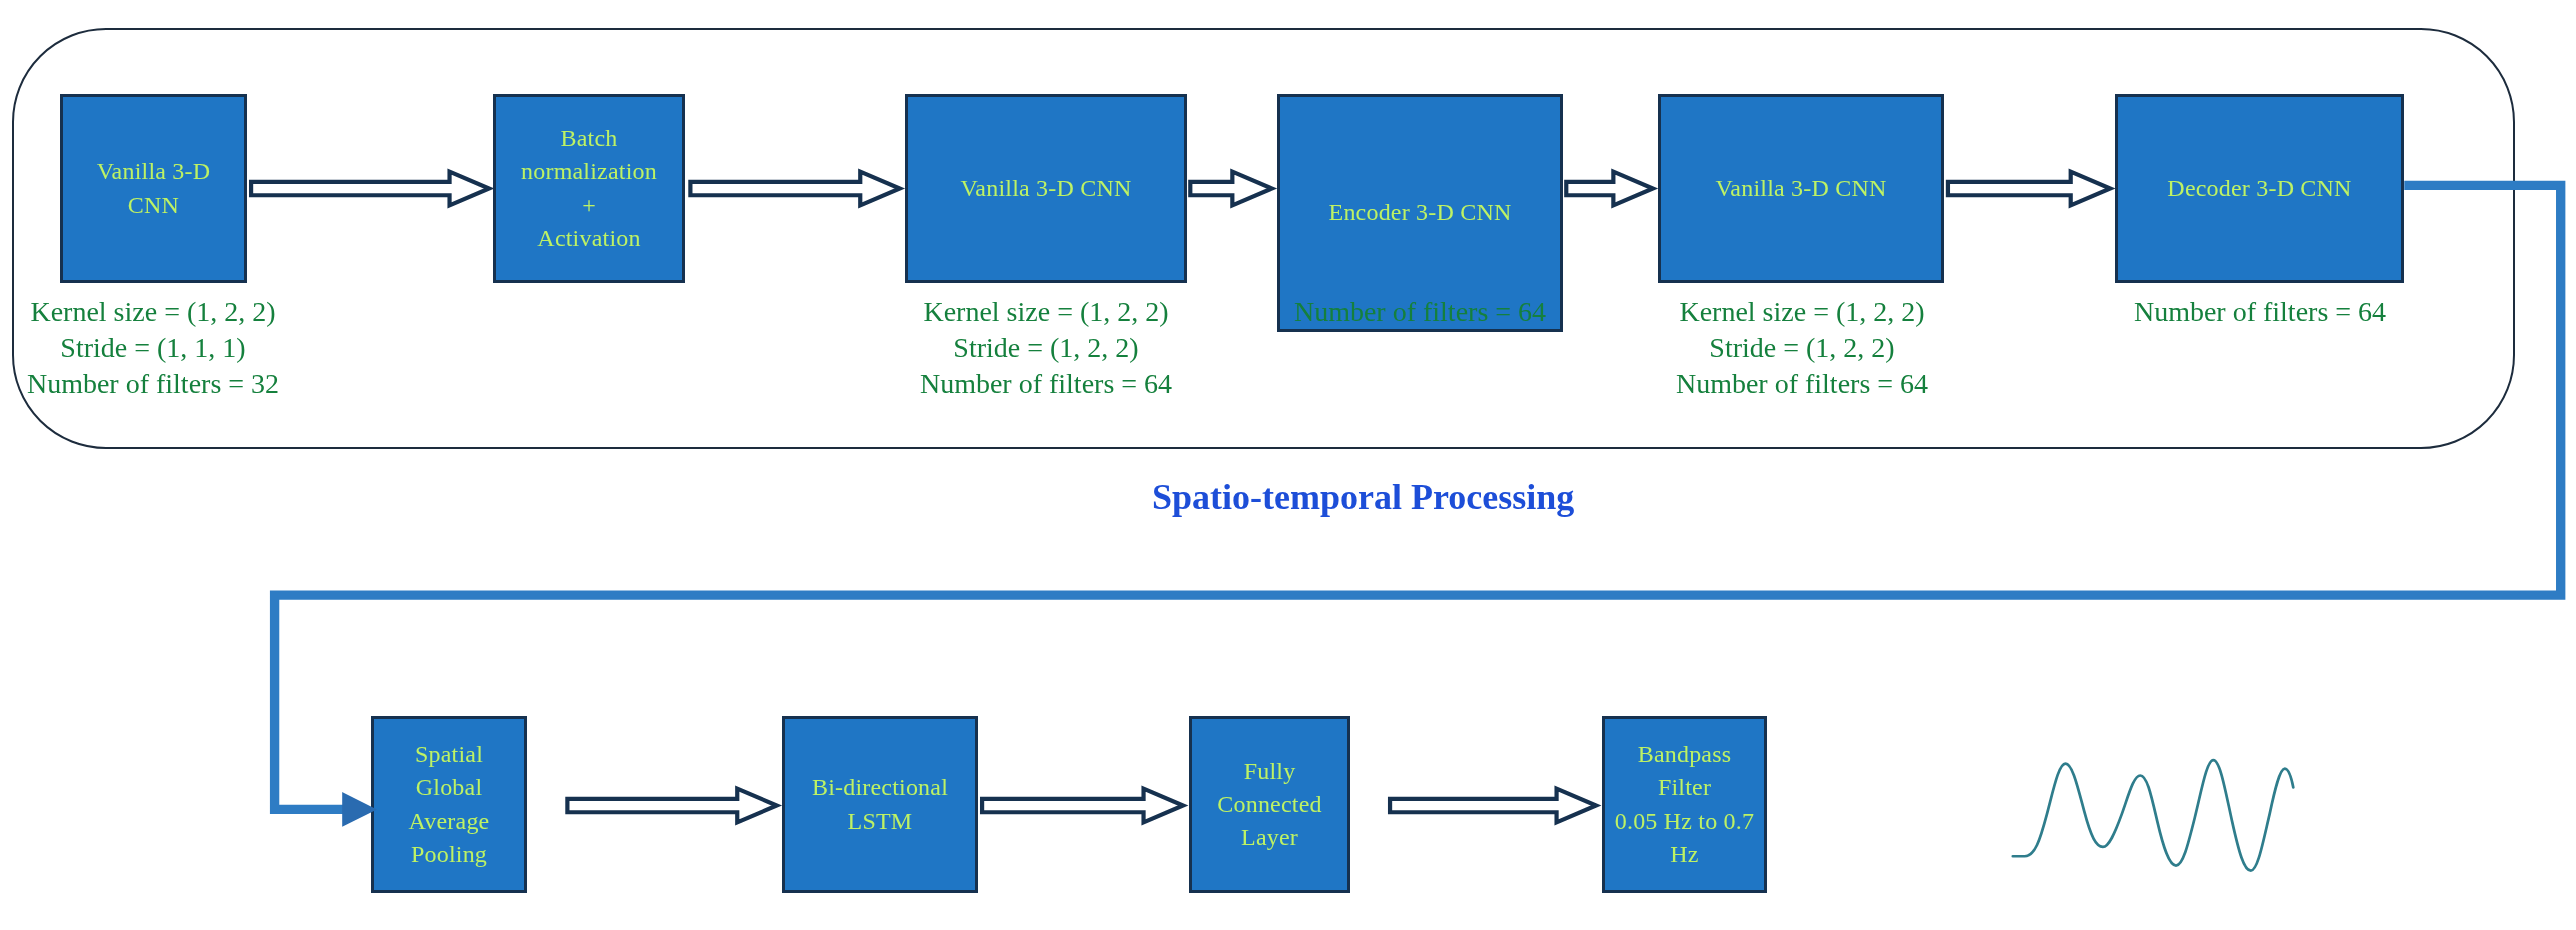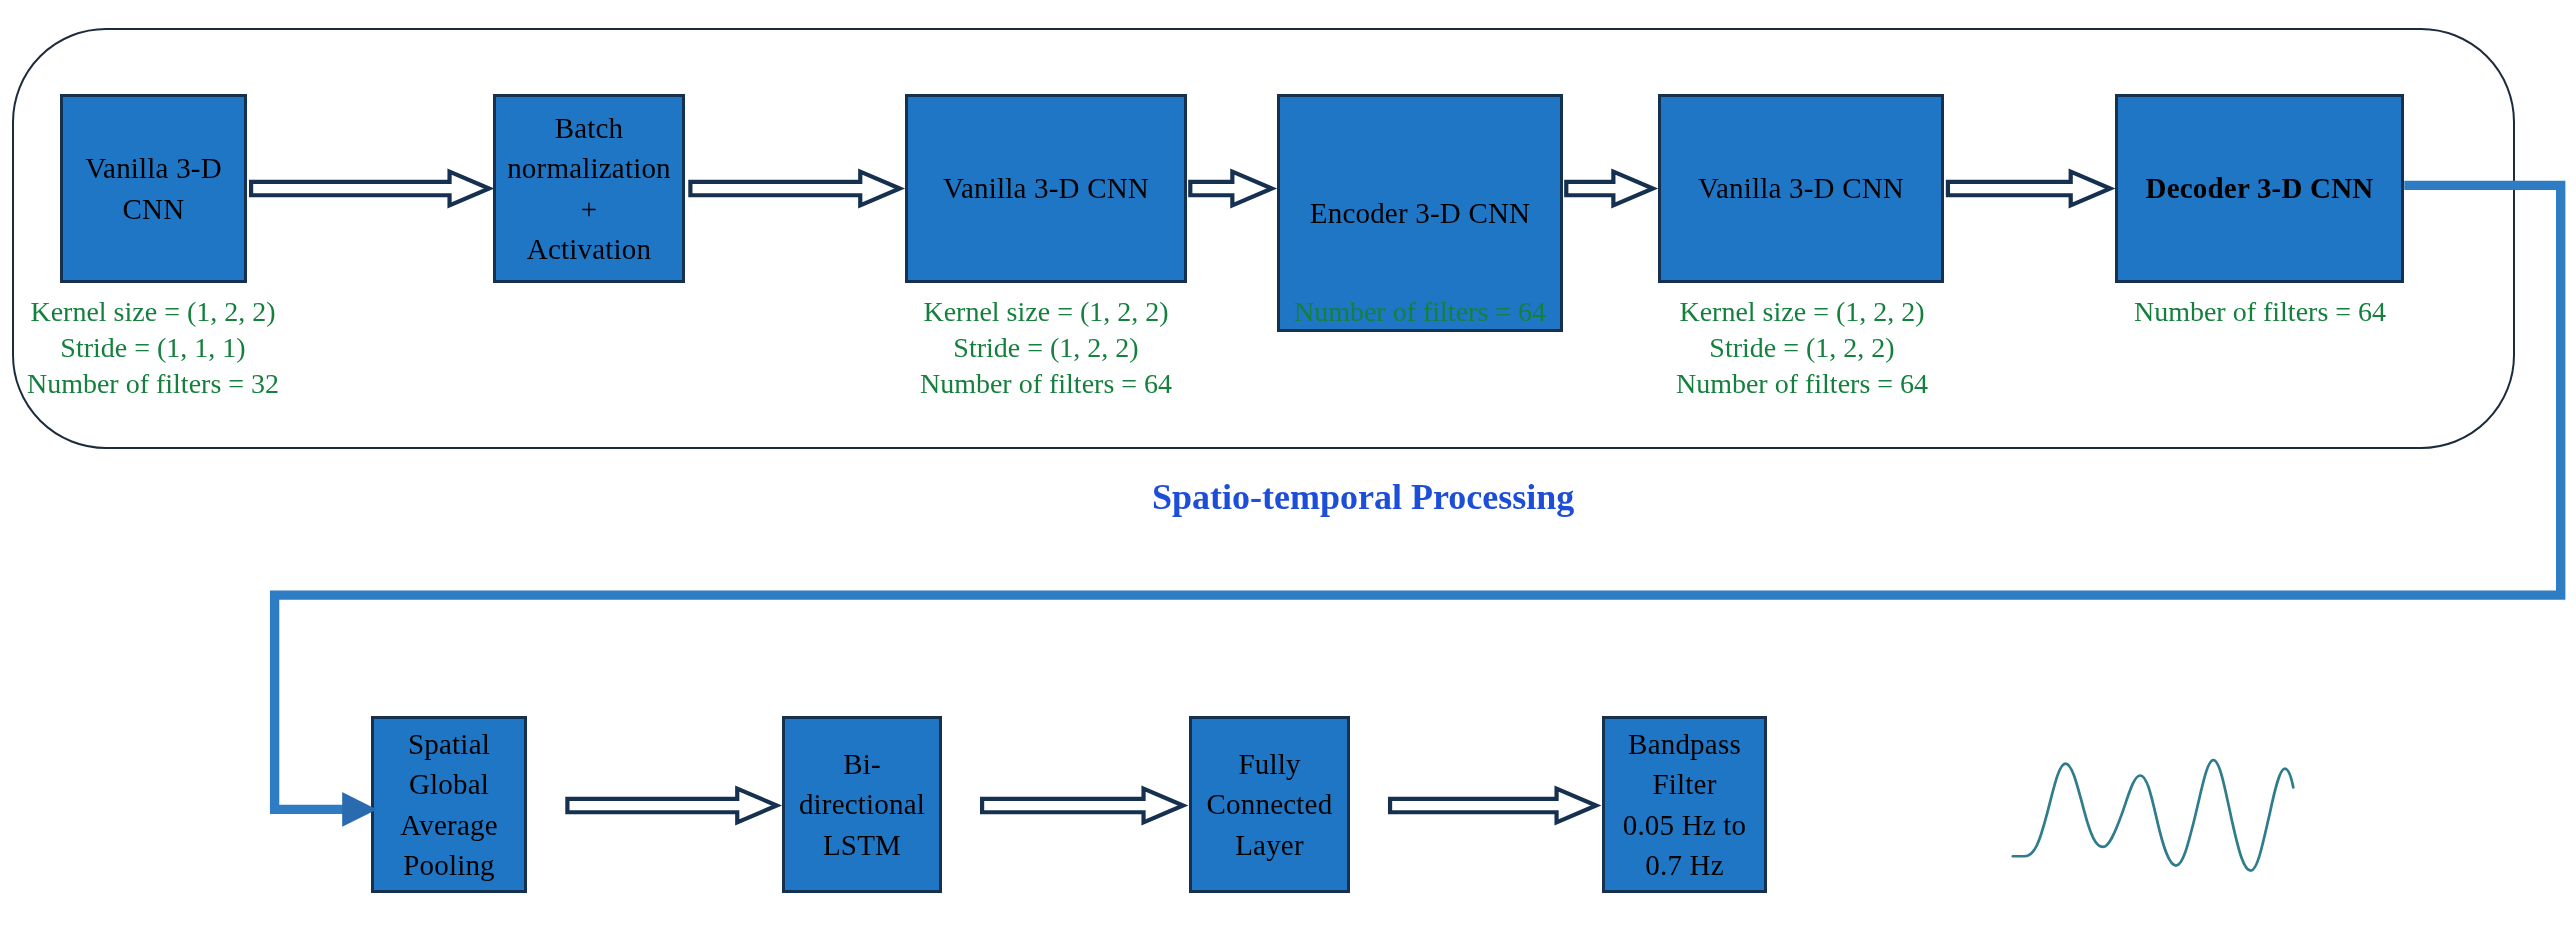--- a/index.html
+++ b/index.html
@@ -15,27 +15,27 @@
     box-sizing:border-box;
     background:transparent;
   }
 
   
   .pbox{
     position:absolute;
     box-sizing:border-box;
     background:#1f76c5;
     border:3.4px solid #16314f;
-    color:#000000;
+    color:#bef264;
     display:flex;
     align-items:center;
     justify-content:center;
     text-align:center;
     line-height:1.38;
-    font-size:29px;
+    font-size:24px;
     letter-spacing:0.2px;
     padding:3.4px 6.8px;
   }
   .pbox .lbl{display:block;white-space:pre-line;}
 
   
   .barrow{position:absolute;}
   .barrow svg{display:block;overflow:visible;}
 
   
@@ -85,21 +85,21 @@
   </div>
 
   <div class="pbox" style="left:1277px;top:94px;width:286px;height:238px;">
     <span class="lbl">Encoder 3-D CNN</span>
   </div>
 
   <div class="pbox" style="left:1658px;top:94px;width:286px;height:189px;">
     <span class="lbl">Vanilla 3-D CNN</span>
   </div>
 
-  <div class="pbox" style="left:2115px;top:94px;width:289px;height:189px;font-weight:bold;">
+  <div class="pbox" style="left:2115px;top:94px;width:289px;height:189px;">
     <span class="lbl">Decoder 3-D CNN</span>
   </div>
 
   <div class="barrow" style="left:250px;top:170px;">
     <svg width="241" height="37" viewBox="0 0 284 44">
       <polygon points="0,14 236,14 236,2 283,22 236,42 236,30 0,30" fill="#ffffff" stroke="#16314f" stroke-width="5"></polygon>
     </svg>
   </div>
 
   <div class="barrow" style="left:689px;top:170px;">
@@ -142,21 +142,21 @@
 
   <div class="cap" style="left:2107px;top:294px;width:306px;">Number of filters = 64</div>
 
   <div class="group-label" style="left:1152px;top:476px;">Spatio-temporal Processing</div>
 
   <div class="pbox" style="left:371px;top:716px;width:156px;height:177px;">
     <span class="lbl">Spatial Global
 Average Pooling</span>
   </div>
 
-  <div class="pbox" style="left:782px;top:716px;width:160px;height:177px;">
+  <div class="pbox" style="left:782px;top:716px;width:196px;height:177px;">
     <span class="lbl">Bi-directional
 LSTM</span>
   </div>
 
   <div class="pbox" style="left:1189px;top:716px;width:161px;height:177px;">
     <span class="lbl">Fully Connected
 Layer</span>
   </div>
 
   <div class="pbox" style="left:1602px;top:716px;width:165px;height:177px;justify-content:center;">

